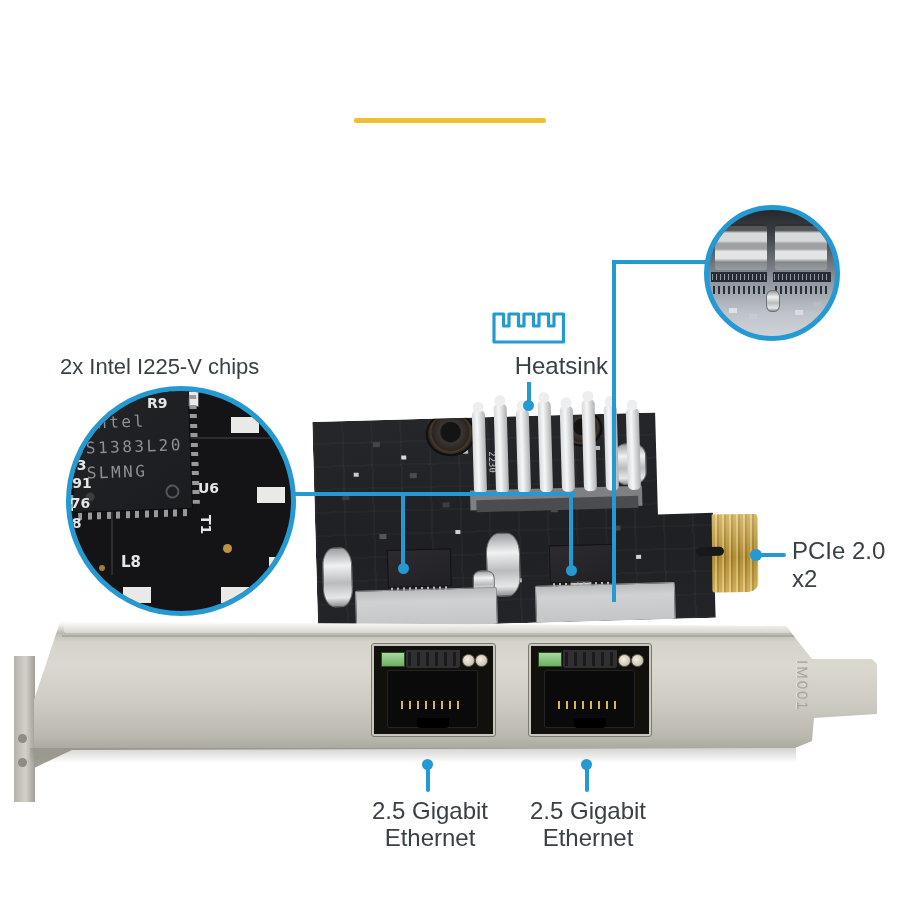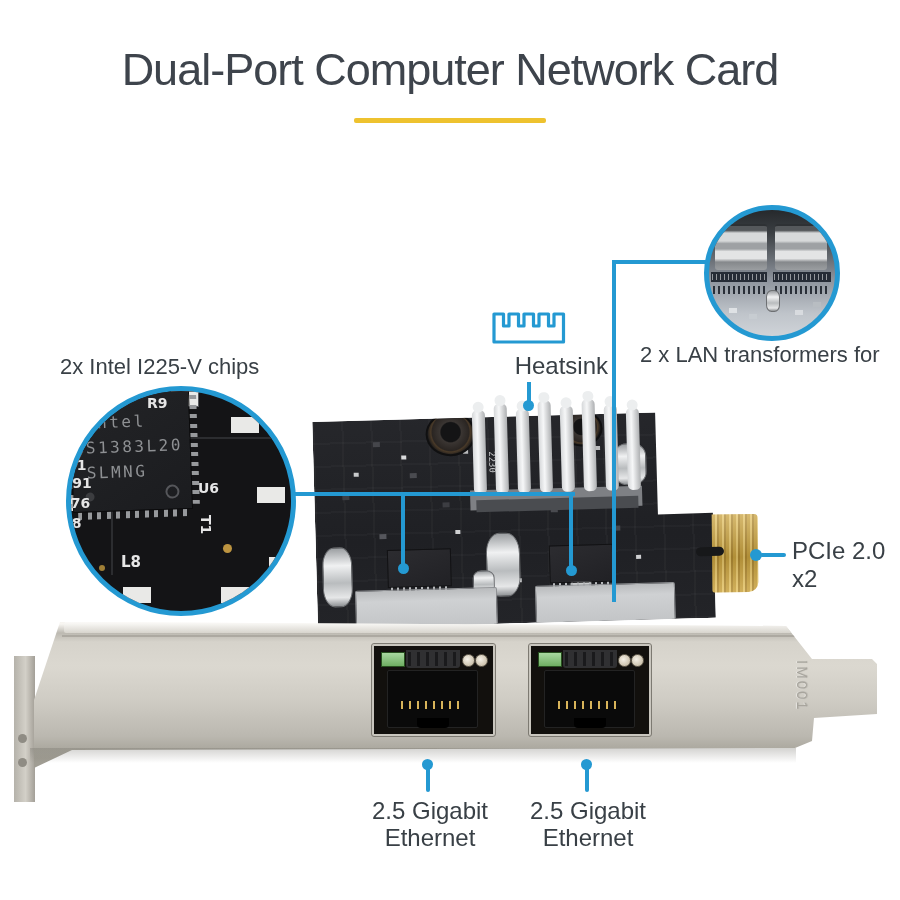--- a/index.html
+++ b/index.html
@@ -103,21 +103,20 @@
       background:repeating-linear-gradient(90deg,#d8b45a 0 2px,transparent 2px 8px);}
   .port .clip{position:absolute;left:43px;top:72px;width:32px;height:10px;background:#000;border-radius:0 0 4px 4px;}
   
   .hsk{left:467px;top:392px;width:182px;height:124px;transform:rotate(-1.6deg);}
 </style>
 </head>
 <body>
 
 <div class="stage">
 
-  <h1 class="abs title" style="margin:0">Dual-Port Computer Network Card</h1>
   <div class="abs underline"></div>
 
   <div class="abs card">
     <div class="pcb">
       <div class="noise"></div>
       <div class="smd-a"></div>
       <div class="smd-b"></div>
       <div class="abs" style="left:168px;top:48px;font-size:9px;color:#c9cacc;transform:rotate(90deg);font-family:'DejaVu Sans Mono',monospace">2230</div>
       <div class="toroid" style="left:113px;top:2px;width:46px;height:40px"></div>
       <div class="toroid" style="left:248px;top:4px;width:38px;height:32px"></div>
@@ -204,21 +203,21 @@
       <div class="pins-b"></div>
       <div class="pins-l"></div>
       <div class="pins-r"></div>
       <div class="chiptxt" style="top:20px">intel</div>
       <div class="chiptxt" style="top:45px">S1383L20</div>
       <div class="chiptxt" style="top:70px">SLMNG</div>
       <div class="abs" style="left:12px;bottom:10px;width:9px;height:9px;border-radius:50%;background:#3c3d40"></div>
       <div class="abs" style="right:12px;bottom:10px;width:10px;height:10px;border-radius:50%;border:2px solid #55565a"></div>
     </div>
     <div class="pcbtag" style="left:76px;top:4px">R9</div>
-    <div class="pcbtag" style="left:-4px;top:66px">41</div>
+    <div class="pcbtag" style="left:-4px;top:66px">83</div>
     <div class="pcbtag" style="left:-9px;top:84px">C91</div>
     <div class="pcbtag" style="left:-11px;top:104px">R76</div>
     <div class="pcbtag" style="left:-9px;top:124px">78</div>
     <div class="pcbtag" style="left:127px;top:89px">U6</div>
     <div class="pcbtag" style="left:127px;top:124px;writing-mode:vertical-rl">T1</div>
     <div class="pcbtag" style="left:50px;top:162px;font-size:15px">L8</div>
     <div class="abs" style="left:152px;top:153px;width:9px;height:9px;border-radius:50%;background:#bd9440"></div>
     <div class="abs" style="left:28px;top:174px;width:6px;height:6px;border-radius:50%;background:#a07f36"></div>
   </div>
 
@@ -249,21 +248,20 @@
   <div class="abs dot" style="left:581px;top:759px"></div>
   <div class="abs cl" style="left:585px;top:766px;width:4px;height:26px;border-radius:2px"></div>
 
   <svg class="abs" style="left:490px;top:310px" width="78" height="36" viewBox="0 0 78 36">
     <path d="M4,32 L4,4 L13.5,4 L13.5,16 L19,16 L19,4 L28.5,4 L28.5,16 L34,16 L34,4 L43.5,4 L43.5,16 L49,16 L49,4 L58.5,4 L58.5,16 L64,16 L64,4 L73.5,4 L73.5,32 Z" fill="none" stroke="#2499d2" stroke-width="3.2" stroke-linejoin="round" stroke-linecap="round"></path>
   </svg>
 
   <div class="abs lbl" style="left:60px;top:354px">2x Intel I225-V chips</div>
   <div class="abs lbl-big" style="left:448px;top:352px;width:160px;text-align:right">Heatsink</div>
   <div class="abs lbl" style="left:640px;top:343px;line-height:23px">
-    <span style="display:block">2 x LAN transformers for</span>
   </div>
   <div class="abs lbl-big" style="left:792px;top:537px">PCIe 2.0 x2</div>
   <div class="abs lbl-big" style="left:345px;top:797px;width:170px;text-align:center;line-height:27px">
     <span style="display:block">2.5 Gigabit</span>
     <span style="display:block">Ethernet</span>
   </div>
   <div class="abs lbl-big" style="left:503px;top:797px;width:170px;text-align:center;line-height:27px">
     <span style="display:block">2.5 Gigabit</span>
     <span style="display:block">Ethernet</span>
   </div>

